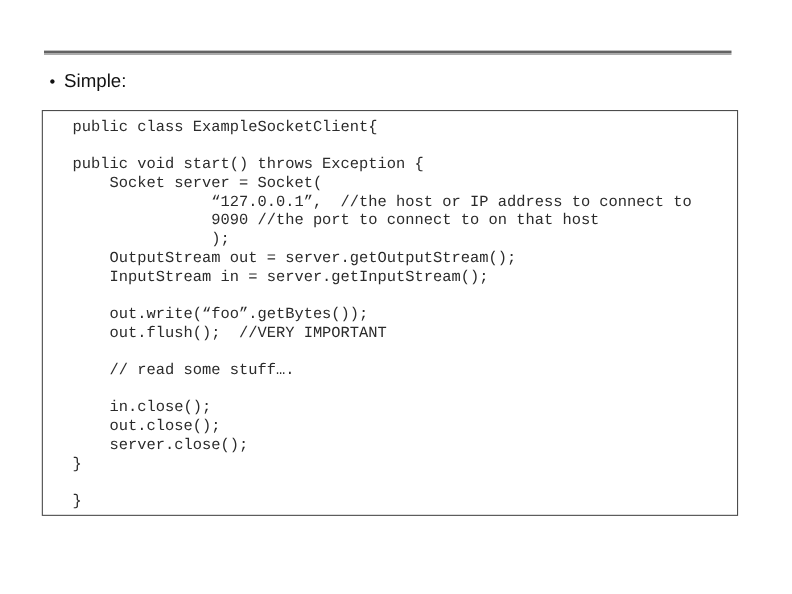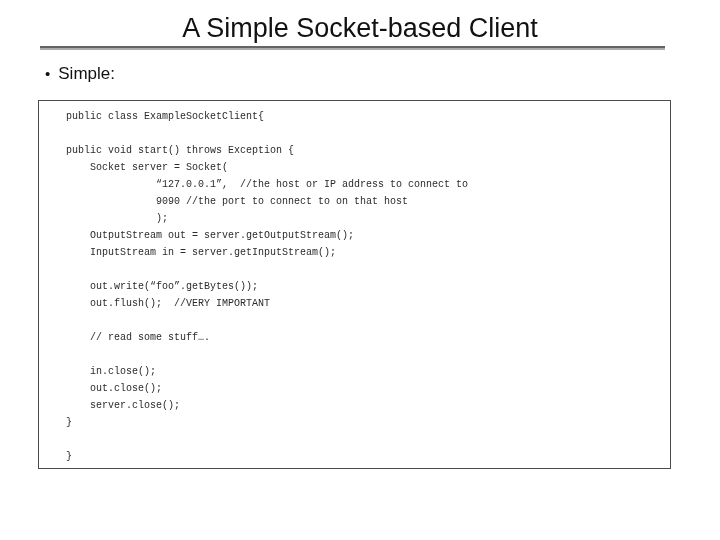--- a/index.html
+++ b/index.html
@@ -54,36 +54,35 @@
     width: 633px;
     height: 369px;
     border: 1px solid #4c4c4c;
     background: #ffffff;
     box-sizing: border-box;
   }
   .code {
     margin: 0;
     padding: 7px 0 0 27px;
     font-family: "Liberation Mono", "DejaVu Sans Mono", monospace;
-    font-size: 10px;
+    font-size: 14px;
     line-height: 17px;
     color: #2b2b2b;
     white-space: pre;
   }
   .code-line {
     min-height: 17px;
     white-space: pre;
   }
 </style>
 </head>
 <body>
 
 <div class="slide">
 
-  <div class="title">A Simple Socket-based Client</div>
 
   <div class="title-rule"></div>
 
   <div class="bullet-line">
     <span class="bullet-marker">•</span>
     <span>Simple:</span>
   </div>
 
   <div class="code-box">
     <pre class="code"><div class="code-line">public class ExampleSocketClient{</div><div class="code-line"></div><div class="code-line">public void start() throws Exception {</div><div class="code-line">    Socket server = Socket(</div><div class="code-line">               “127.0.0.1”,  //the host or IP address to connect to</div><div class="code-line">               9090 //the port to connect to on that host</div><div class="code-line">               );</div><div class="code-line">    OutputStream out = server.getOutputStream();</div><div class="code-line">    InputStream in = server.getInputStream();</div><div class="code-line"></div><div class="code-line">    out.write(“foo”.getBytes());</div><div class="code-line">    out.flush();  //VERY IMPORTANT</div><div class="code-line"></div><div class="code-line">    // read some stuff….</div><div class="code-line"></div><div class="code-line">    in.close();</div><div class="code-line">    out.close();</div><div class="code-line">    server.close();</div><div class="code-line">}</div><div class="code-line"></div><div class="code-line">}</div></pre>

